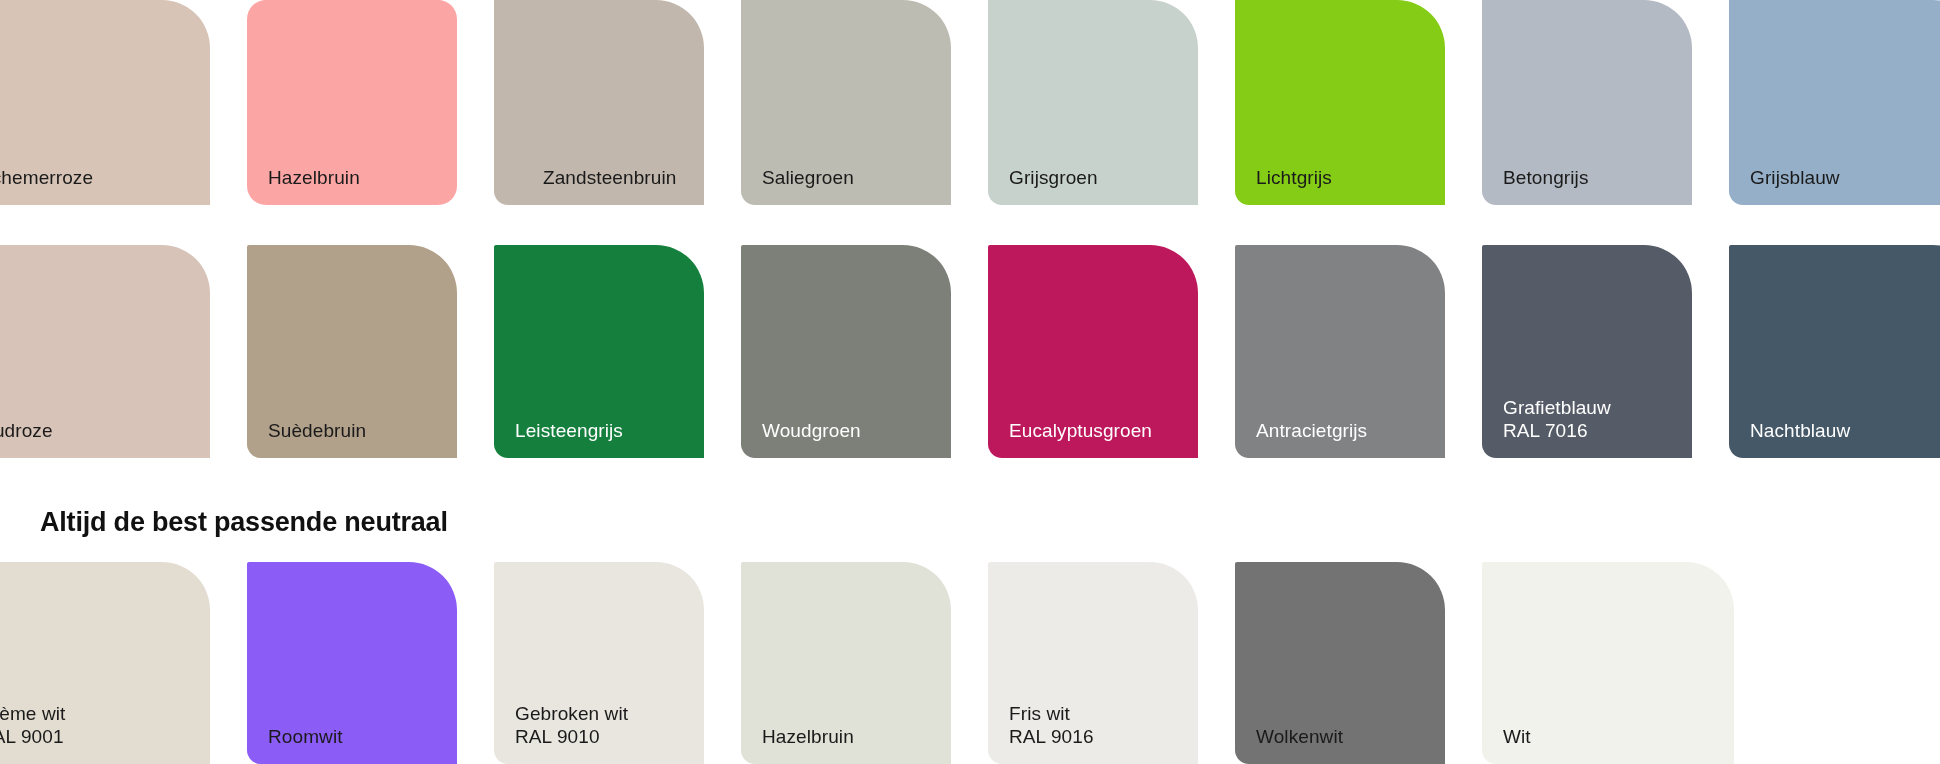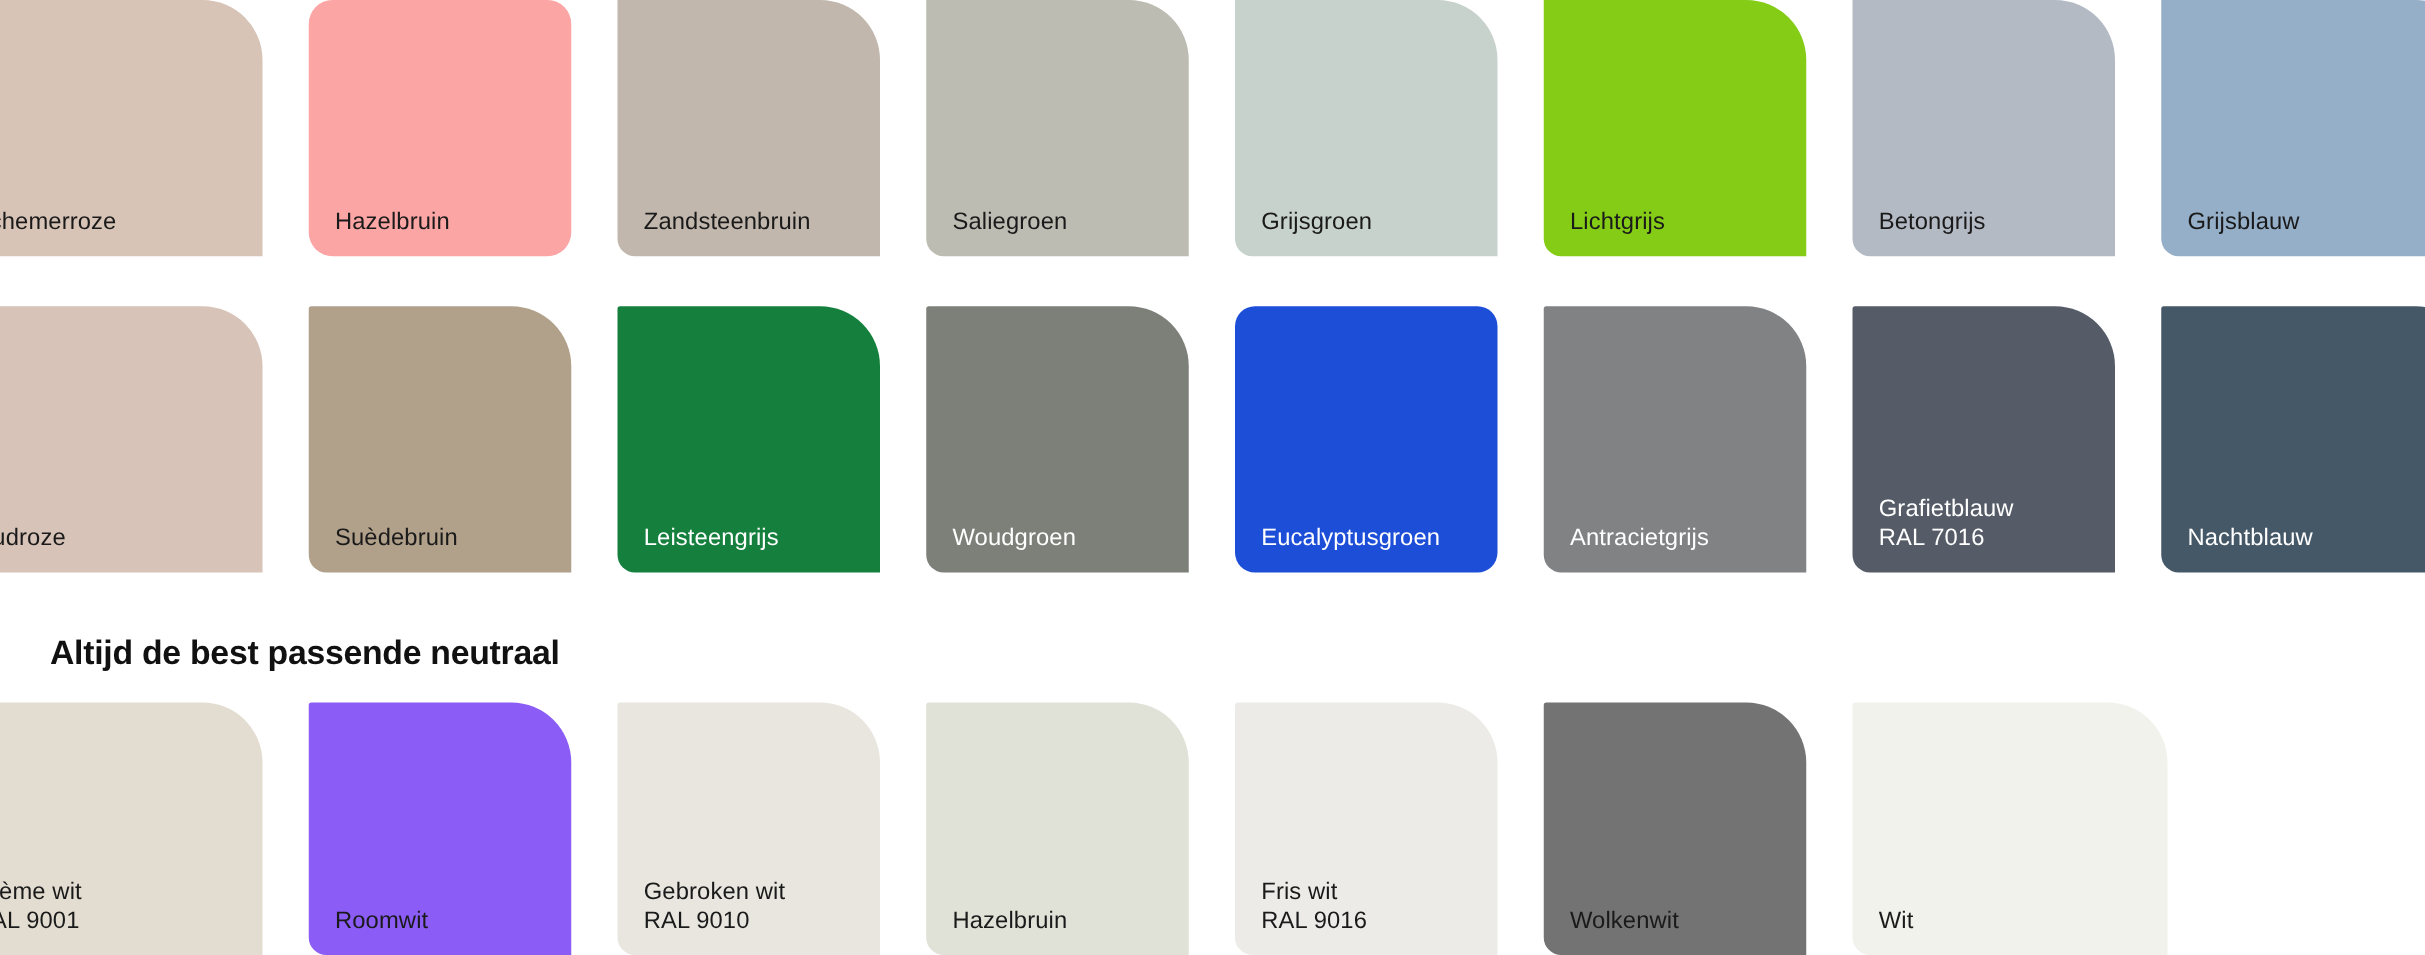--- a/index.html
+++ b/index.html
@@ -95,21 +95,21 @@
         <div class="swatch" style="background: rgb(215, 196, 183);">
           <span class="swatch-label">Schemerroze</span>
         </div>
       </div>
       <div class="cell">
         <div class="swatch" style="background: #fca5a5; border-radius: 19px;">
           <span class="swatch-label">Hazelbruin</span>
         </div>
       </div>
       <div class="cell">
-        <div class="swatch" style="background: rgb(194, 183, 173);">
+        <div class="swatch" style="background: rgb(194, 183, 173); padding-left: 28px;">
           <span class="swatch-label">Zandsteenbruin</span>
         </div>
       </div>
       <div class="cell">
         <div class="swatch" style="background: rgb(188, 188, 178);">
           <span class="swatch-label">Saliegroen</span>
         </div>
       </div>
       <div class="cell">
         <div class="swatch" style="background: rgb(199, 210, 205);">
@@ -148,21 +148,21 @@
         <div class="swatch light-text" style="background: #15803d;">
           <span class="swatch-label">Leisteengrijs</span>
         </div>
       </div>
       <div class="cell">
         <div class="swatch light-text" style="background: rgb(125, 128, 121);">
           <span class="swatch-label">Woudgroen</span>
         </div>
       </div>
       <div class="cell">
-        <div class="swatch light-text" style="background: #1d4ed8; border-radius: 16px;">
+        <div class="swatch light-text" style="background: #be185d;">
           <span class="swatch-label">Eucalyptusgroen</span>
         </div>
       </div>
       <div class="cell">
         <div class="swatch light-text" style="background: rgb(129, 130, 132);">
           <span class="swatch-label">Antracietgrijs</span>
         </div>
       </div>
       <div class="cell">
         <div class="swatch light-text" style="background: rgb(85, 92, 103);">

